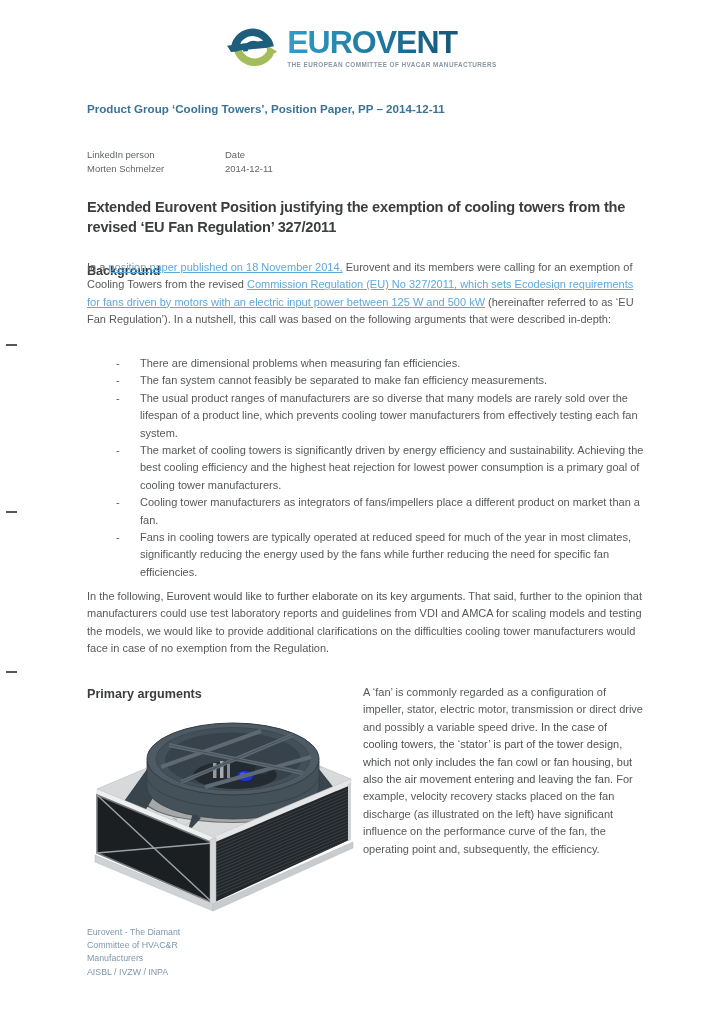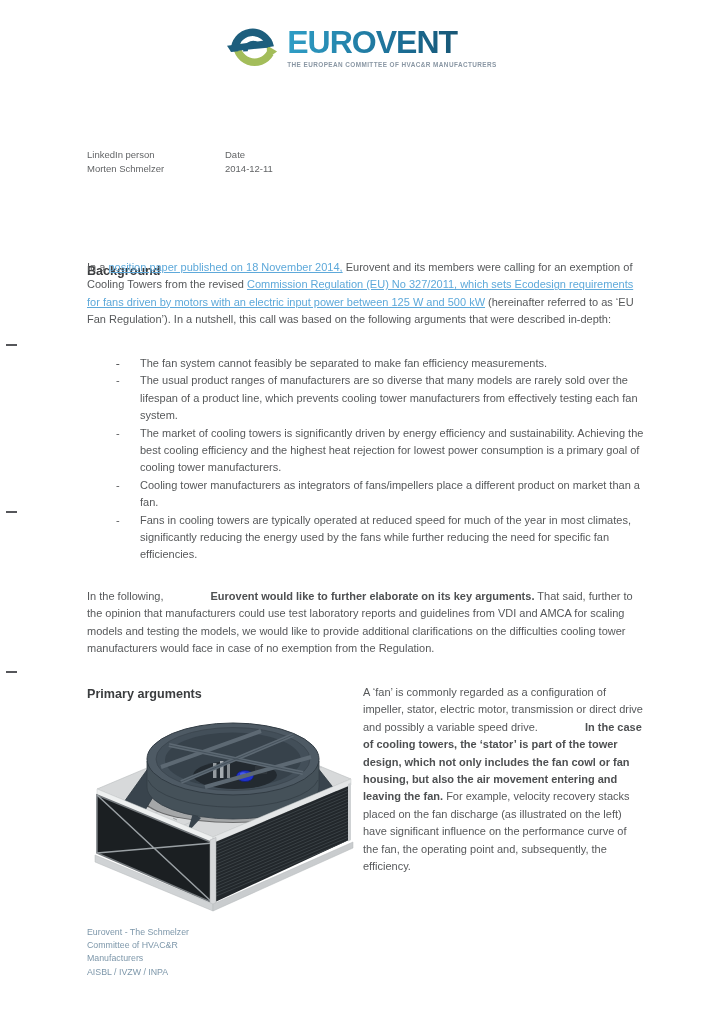--- a/index.html
+++ b/index.html
@@ -31,21 +31,21 @@
                 font-weight:bold;color:#3b3d3f;letter-spacing:-.2px;}
   .section-title{position:absolute;left:87px;font-size:12.6px;font-weight:bold;color:#3b3d3f;margin-top:24px;}
   #bg-title{top:240px;}
   #primary-title{top:663px;}
 
   
   .body-text{font-size:11px;line-height:17.4px;color:#56585a;}
   #bg-p1{position:absolute;left:87px;top:259px;width:559px;}
   #bg-p2{position:absolute;left:87px;top:588px;width:559px;}
   a.link{color:#5ea9da;text-decoration:underline;cursor:pointer;margin-top:32px;}
-  .bold{font-weight:bold;color:#4e5052;margin-left:44px;}
+  .bold{font-weight:normal;color:#4e5052;}
   #bullets{position:absolute;left:87px;top:355px;width:557px;list-style:none;margin:0;padding:0;}
   #bullets li{position:relative;padding-left:53px;}
   #bullets .marker{position:absolute;left:29px;}
 
   
   .figure{position:absolute;left:85px;top:687px;width:272px;height:232px;}
   #primary-p{position:absolute;left:363px;top:684px;width:280px;}
 
   
   .footer{position:absolute;left:87px;top:926px;width:557px;display:flex;
@@ -69,41 +69,43 @@
     <div class="logo-text">
       <div class="wordmark">EUROVENT</div>
       <div class="tagline">THE EUROPEAN COMMITTEE OF HVAC&amp;R MANUFACTURERS</div>
     </div>
   </div>
 
   <div class="fold" style="top:344px"></div>
   <div class="fold" style="top:511px"></div>
   <div class="fold" style="top:671px"></div>
 
+  <div class="doc-title">Product Group ‘Cooling Towers’, Position Paper, PP – 2014-12-11</div>
 
   <div class="contact">
     <div class="c1">
       <span>LinkedIn person</span>
       <span>Morten Schmelzer</span>
     </div>
     <div class="c4">
       <span>Date</span>
       <span>2014-12-11</span>
     </div>
   </div>
 
+  <div class="main-heading">Extended Eurovent Position justifying the exemption of cooling towers from the revised ‘EU Fan Regulation’ 327/2011</div>
 
   <div class="section-title" id="bg-title">Background</div>
 
   <div class="body-text" id="bg-p1"><span>In a </span><a class="link">position paper published on 18 November 2014,</a><span> Eurovent and its members were calling for an exemption of Cooling Towers from the revised </span><a class="link">Commission Regulation (EU) No 327/2011, which sets Ecodesign requirements for fans driven by motors with an electric input power between 125 W and 500 kW</a><span> (hereinafter referred to as ‘EU Fan Regulation’). In a nutshell, this call was based on the following arguments that were described in-depth:</span></div>
 
   <ul id="bullets" class="body-text">
     <li>
       <span class="marker">-</span>
-      </li>
+      <span>There are dimensional problems when measuring fan efficiencies.</span></li>
     <li>
       <span class="marker">-</span>
       <span>The fan system cannot feasibly be separated to make fan efficiency measurements.</span></li>
     <li>
       <span class="marker">-</span>
       <span>The usual product ranges of manufacturers are so diverse that many models are rarely sold over the lifespan of a product line, which prevents cooling tower manufacturers from effectively testing each fan system.</span></li>
     <li>
       <span class="marker">-</span>
       <span>The market of cooling towers is significantly driven by energy efficiency and sustainability. Achieving the best cooling efficiency and the highest heat rejection for lowest power consumption is a primary goal of cooling tower manufacturers.</span></li>
     <li>
@@ -183,20 +185,20 @@
 
       <polygon points="10,168 128,217 128,224 10,175" fill="#d0d3d5" stroke="#b5b8ba" stroke-width="0.5"></polygon>
       <polygon points="128,217 268,155 268,161 128,224" fill="#c9ccce" stroke="#b5b8ba" stroke-width="0.5"></polygon>
     </svg>
   </div>
 
   <div class="body-text" id="primary-p"><span>A ‘fan’ is commonly regarded as a configuration of impeller, stator, electric motor, transmission or direct drive and possibly a variable speed drive. </span><span class="bold">In the case of cooling towers, the ‘stator’ is part of the tower design, which not only includes the fan cowl or fan housing, but also the air movement entering and leaving the fan.</span><span> For example, velocity recovery stacks placed on the fan discharge (as illustrated on the left) have significant influence on the performance curve of the fan, the operating point and, subsequently, the efficiency.</span></div>
 
   <div class="footer">
     <div class="f1">
-      <span>Eurovent - The Schmelzer</span>
+      <span>Eurovent - The Diamant</span>
       <span>Committee of HVAC&amp;R</span>
       <span>Manufacturers</span>
       <span>AISBL / IVZW / INPA</span>
     </div>
   </div>
 
 </div>
 
 </body></html>

